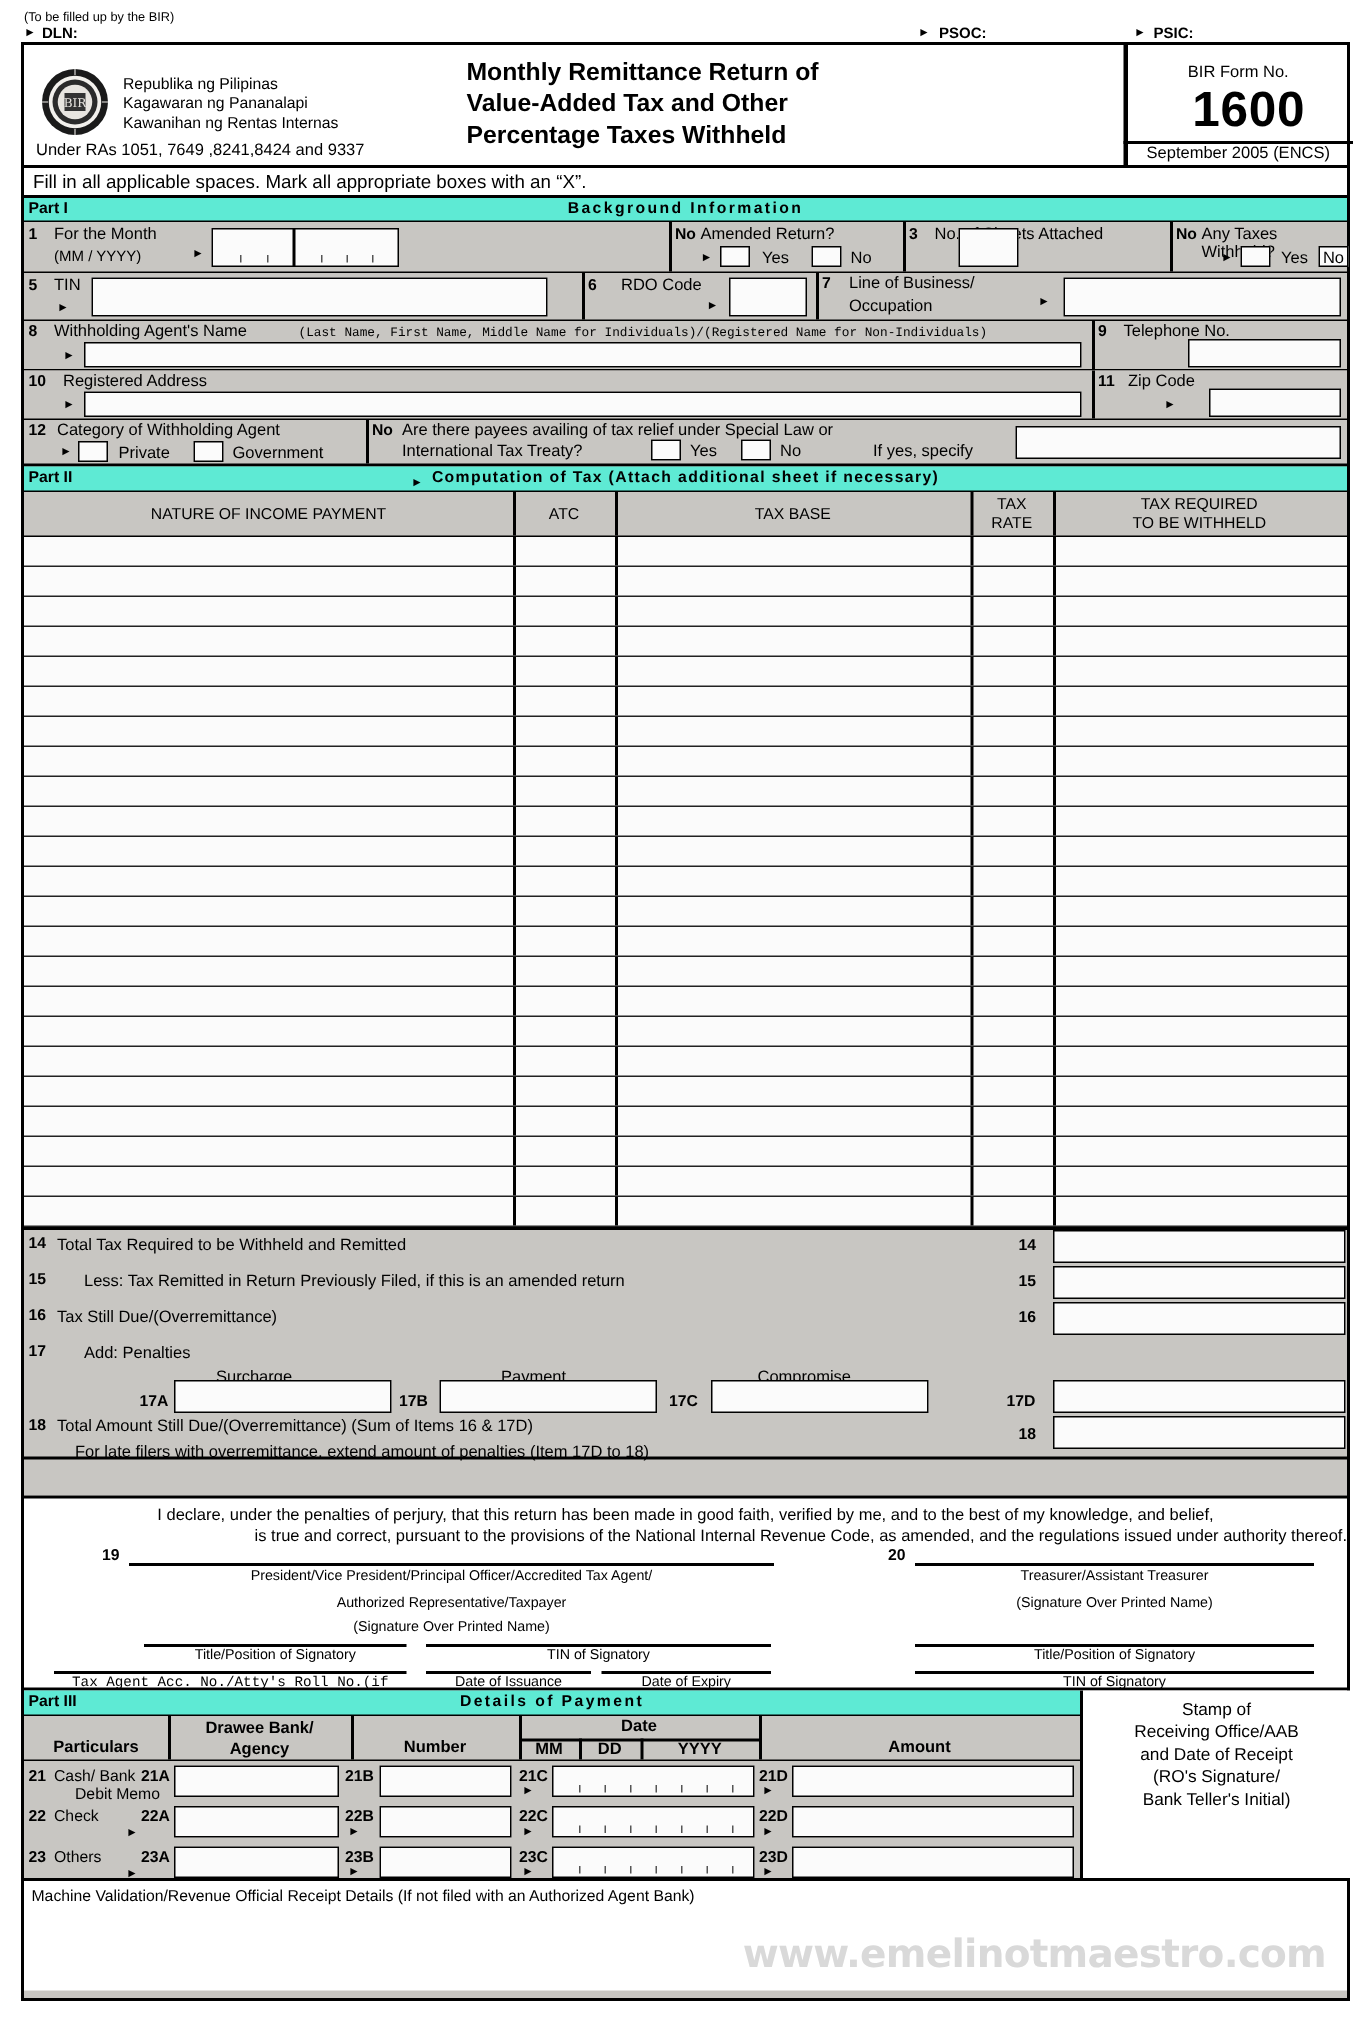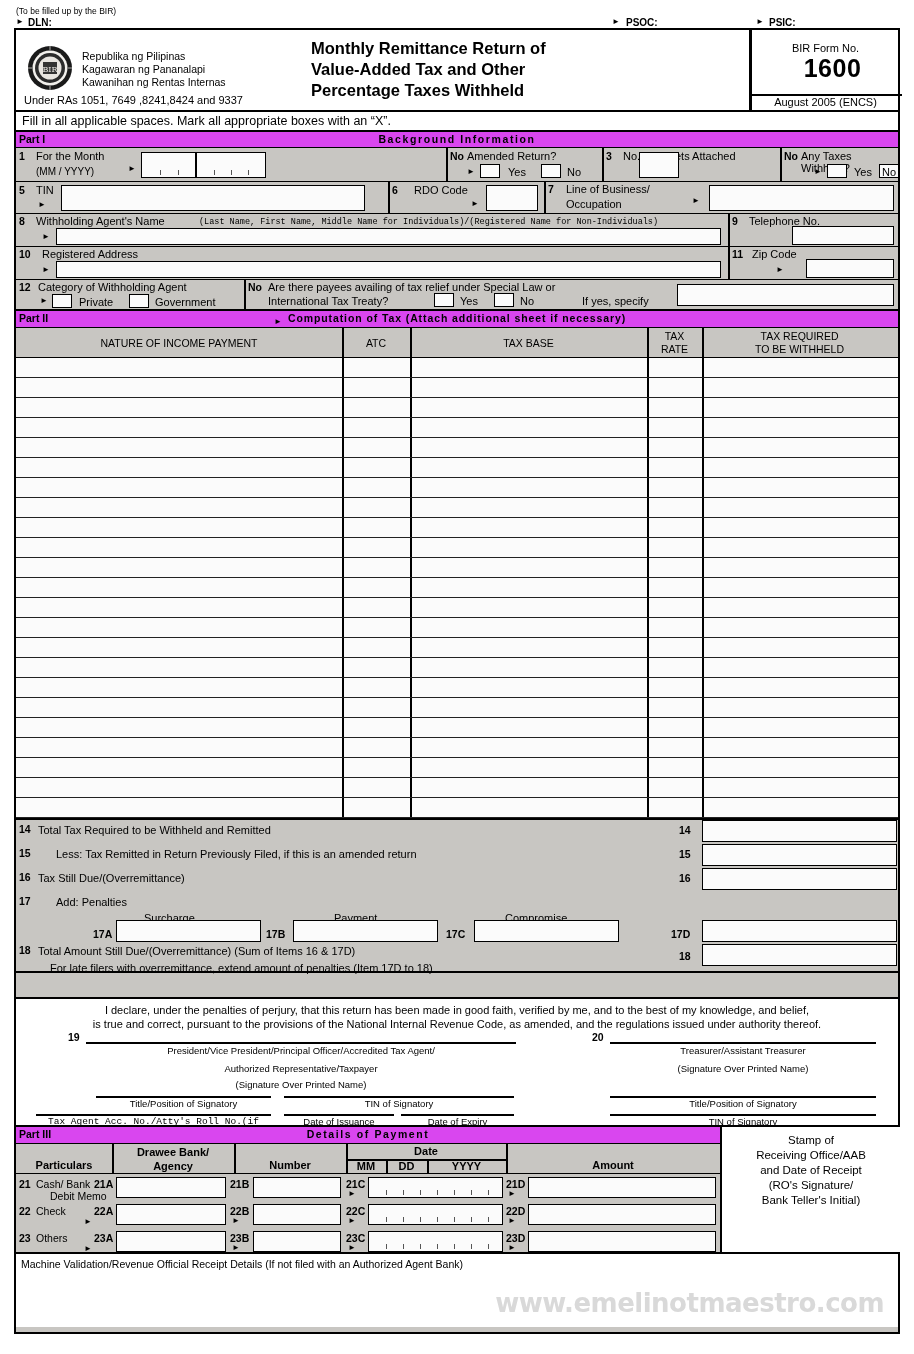--- a/index.html
+++ b/index.html
@@ -49,33 +49,33 @@
     position:absolute; left:10px; top:14px; width:48px; height:48px;
   }
   .agency { position:absolute; left:66px; top:20px; font-size:10.5px; line-height:13px; }
   .underras { position:absolute; left:8px; top:64px; font-size:11px; }
   .title-box {
     position:absolute; left:295px; top:8px; width:400px;
     font-size:16.5px; font-weight:bold; line-height:21px;
   }
   .formno-sep { position:absolute; left:733px; top:0; width:2.5px; height:82px; background:#000; }
   .formno-lbl { position:absolute; left:733px; top:12px; width:153px; text-align:center; font-size:11px; }
-  .formno-num { position:absolute; left:733px; top:24px; width:153px; text-align:center; font-size:25px; font-weight:bold; letter-spacing:0.5px;padding-left:14px;}
+  .formno-num { position:absolute; left:733px; top:24px; width:153px; text-align:center; font-size:33px; font-weight:bold; letter-spacing:0.5px;padding-left:14px;}
   .formno-rule { position:absolute; left:733px; top:64px; width:153px; height:2px; background:#000; }
   .formno-date { position:absolute; left:733px; top:66px; width:153px; text-align:center; font-size:11px; }
 
   
   .fillbar {
     height:20px; background:#ffffff; border-bottom:2.5px solid #000;
     font-size:12.5px; padding-left:6px; line-height:18px;
   }
 
   
   .partband {
-    position:relative; height:16px; background:#d946ef;
+    position:relative; height:16px; background:#5eead4;
     border-bottom:1.5px solid #000;
     font-size:10.5px; font-weight:bold; line-height:15px;
   }
   .partband .pl { position:absolute; left:3px; top:0; }
   .partband .pc { position:absolute; left:0; width:100%; text-align:center; letter-spacing:1.6px; }
 
   
   .row { position:relative; background:#c8c6c2; }
   .vline { position:absolute; top:0; bottom:0; width:1.5px; background:#000; }
   .hline { position:absolute; left:0; right:0; height:1.5px; background:#000; }
@@ -166,21 +166,21 @@
       <div class="underras">Under RAs 1051, 7649 ,8241,8424 and 9337</div>
       <div class="title-box">
         <div>Monthly Remittance Return of</div>
         <div>Value-Added Tax  and Other</div>
         <div>Percentage Taxes Withheld</div>
       </div>
       <div class="formno-sep"></div>
       <div class="formno-lbl">BIR Form No.</div>
       <div class="formno-num">1600</div>
       <div class="formno-rule"></div>
-      <div class="formno-date">August 2005 (ENCS)</div>
+      <div class="formno-date">September 2005 (ENCS)</div>
     </div>
 
     <div class="fillbar">Fill in all applicable spaces. Mark all appropriate boxes with an “X”.</div>
 
     <div class="partband">
       <span class="pl">Part I</span>
       <span class="pc">Background Information</span>
     </div>
 
     <div class="row" style="height:34px; border-bottom:1.5px solid #000;">
@@ -496,21 +496,21 @@
 
       <span class="num" style="left:3px; top:124px;">18</span>
       <span class="tot-line" style="left:22px; top:125px;">Total Amount Still Due/(Overremittance) (Sum of Items 16 &amp; 17D)</span>
       <span class="num" style="left:663px; top:130px;">18</span>
       <div class="box" style="left:686px; top:124px; width:195px; height:22px;"></div>
       <span class="tot-line" style="left:34px; top:142px;">For late filers with overremittance, extend amount of penalties (Item 17D to 18)</span>
     </div>
 
     <div class="decl" style="height:130px;margin-top:24px;">
       <div class="decl-txt" style="top:4px;">I declare, under the penalties of perjury, that this return has been made in good faith, verified by me, and to the best of my knowledge, and belief,</div>
-      <div class="decl-txt" style="top:18px;">is true and correct, pursuant to the provisions of the National Internal Revenue Code, as amended, and the regulations issued under authority thereof.</div>
+      <div class="decl-txt" style="top:18px;text-align:right;">is true and correct, pursuant to the provisions of the National Internal Revenue Code, as amended, and the regulations issued under authority thereof.</div>
 
       <span class="num" style="left:52px; top:32px;">19</span>
       <div class="sigrule" style="left:70px; top:43px; width:430px;"></div>
       <div class="sigcap" style="left:70px; top:46px; width:430px;">President/Vice President/Principal Officer/Accredited Tax Agent/</div>
       <div class="sigcap" style="left:70px; top:64px; width:430px;">Authorized Representative/Taxpayer</div>
       <div class="sigcap" style="left:70px; top:80px; width:430px;">(Signature Over Printed Name)</div>
 
       <span class="num" style="left:576px; top:32px;">20</span>
       <div class="sigrule" style="left:594px; top:43px; width:266px;"></div>
       <div class="sigcap" style="left:594px; top:46px; width:266px;">Treasurer/Assistant Treasurer</div>

